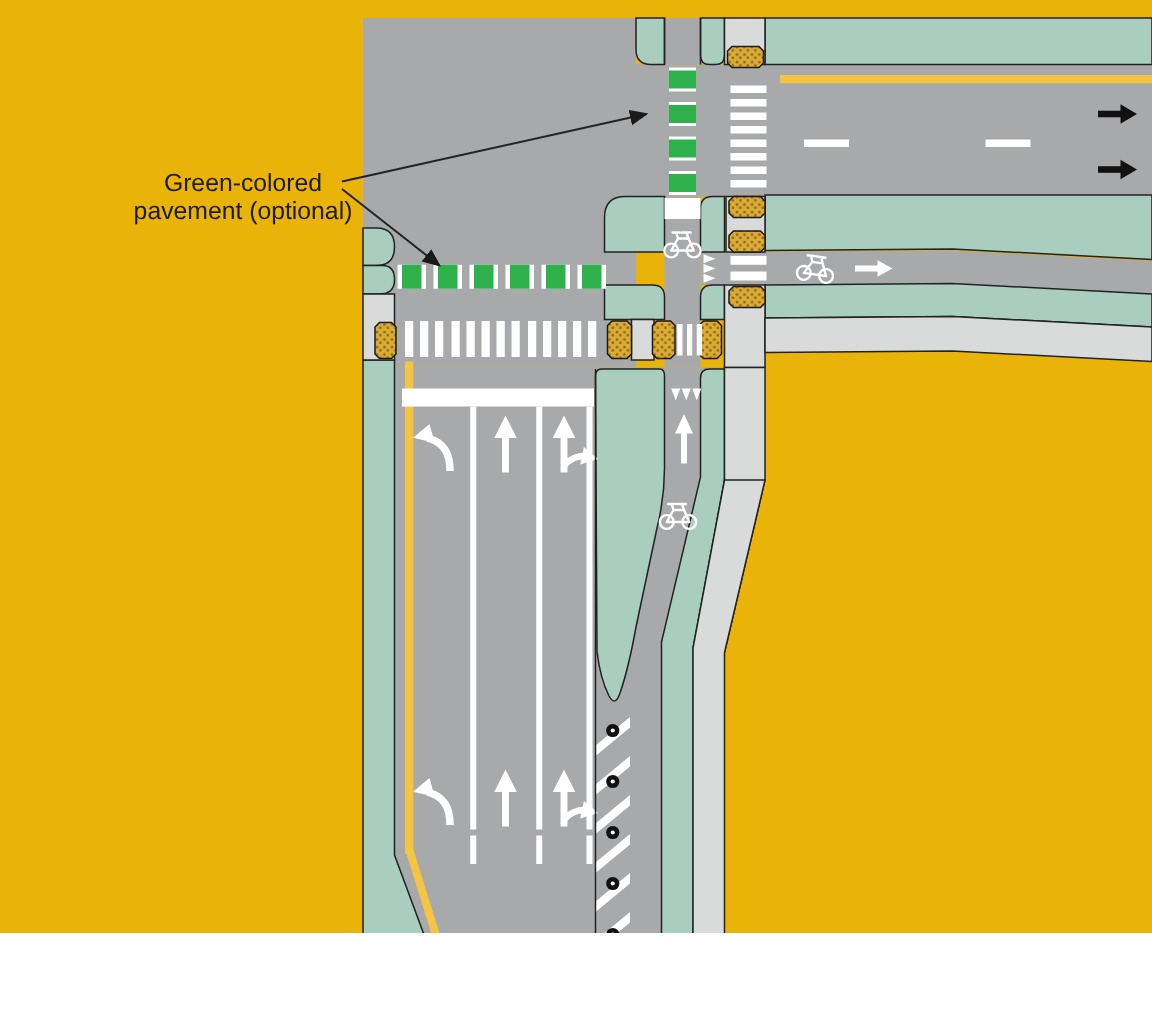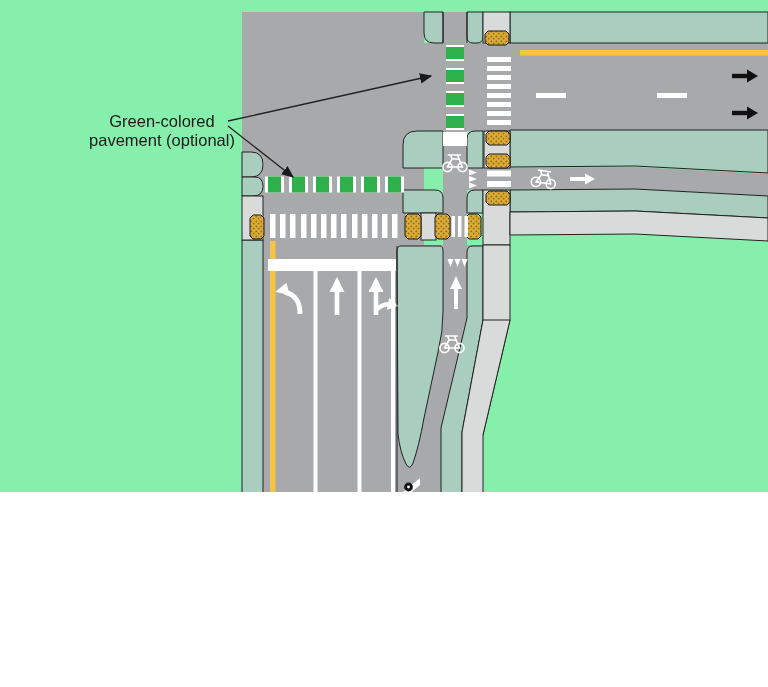--- a/index.html
+++ b/index.html
@@ -1,16 +1,16 @@
 <!DOCTYPE html>
 <html style="--canvas_white: #ffffff; --road_gray: #a8a9ab; --verge_green: #a9cec0; --sidewalk_gray: #d9dbda; --marking_white: #ffffff; --marking_green: #2eb04a; --center_yellow: #f5c542; --dome_tan: #dcab36; --dome_speckle: #8a6a15; --line_black: #222222; --arrow_black: #111111;"><head>
 <meta charset="utf-8">
 <style>
   html,body{margin:0;padding:0;background:#fff;}
-  .stage{position:relative;width:768px;height:492px;background:#86efac;overflow:hidden;
+  .stage{position:relative;width:768px;height:622px;background:#eab308;overflow:hidden;
          font-family:"Liberation Sans", sans-serif;}
   svg{display:block}
   .road{fill:var(--road_gray);}
   .verge{fill:var(--verge_green);stroke:var(--line_black);stroke-width:1;}
   .walk{fill:var(--sidewalk_gray);stroke:var(--line_black);stroke-width:1;}
   .mw{fill:var(--marking_white);}
   .mg{fill:var(--marking_green);}
   .my{fill:var(--center_yellow);}
   .dome{fill:url(#domePat);stroke:#1a1a1a;stroke-width:1;}
   .ink{fill:var(--arrow_black);}

